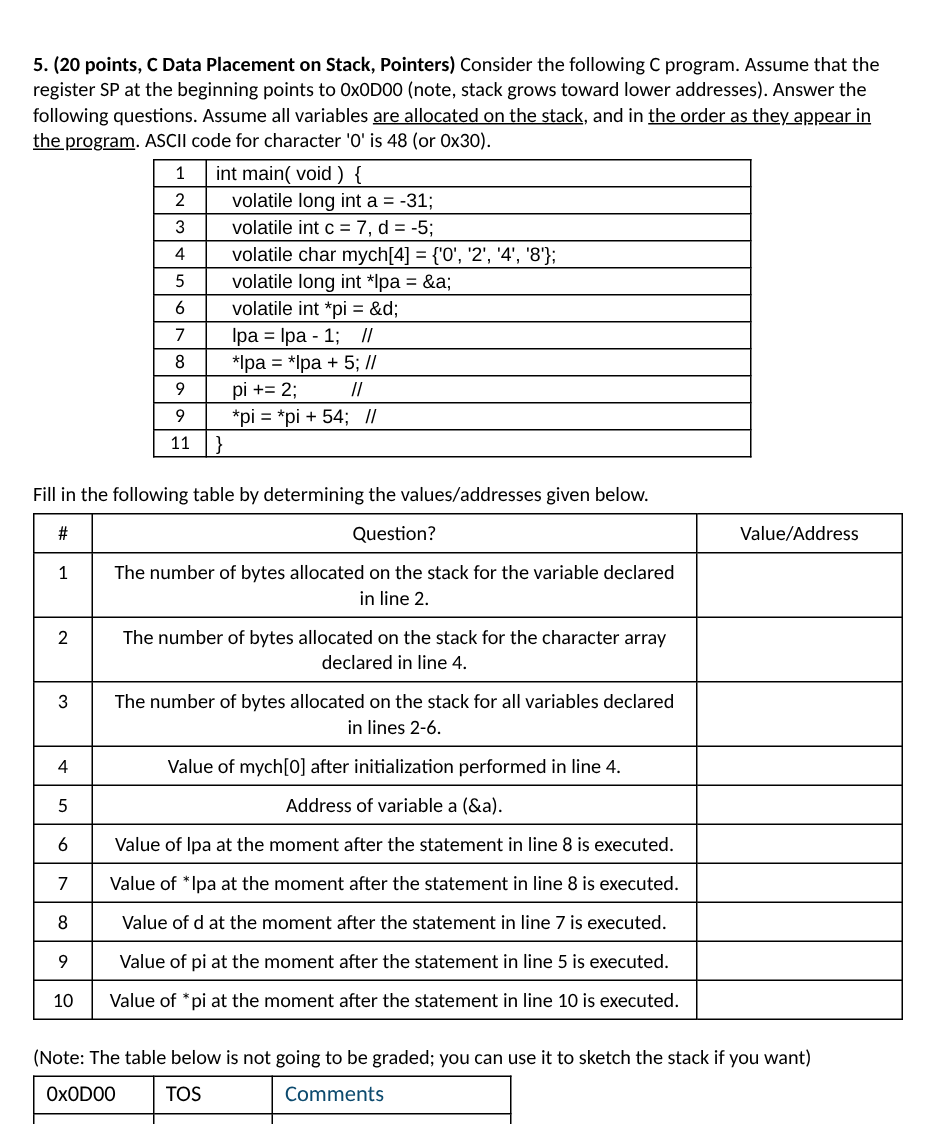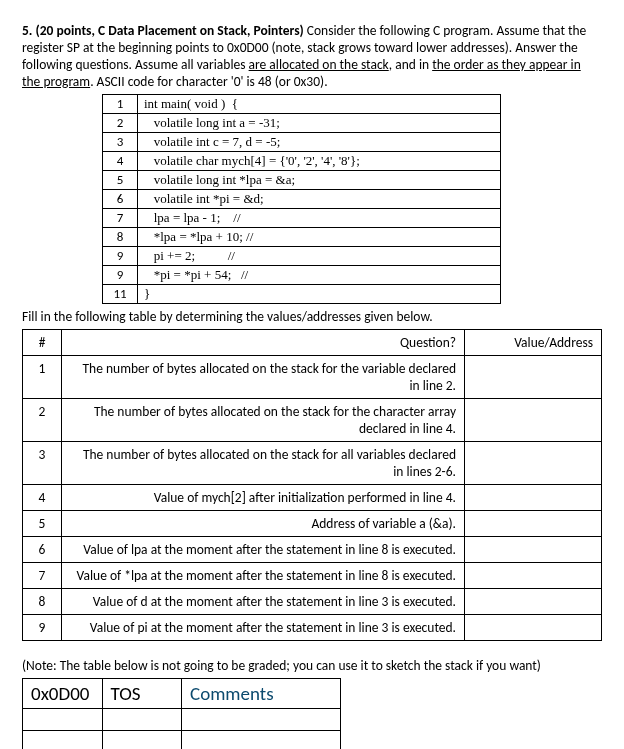--- a/index.html
+++ b/index.html
@@ -1,29 +1,29 @@
 <!DOCTYPE html>
 <html><head>
 <meta charset="utf-8">
 <style>
   body{font-family:Calibri,Arial,sans-serif;font-size:13.5px;color:#000;margin:0;padding:18px 22px;width:624px;box-sizing:border-box;background:#fff}
   .points{font-weight:bold}
-  p{margin:4px 0 4px}
+  p{margin:16px 0 4px}
   table{border-collapse:collapse}
   .codebox{margin:2px auto 2px 80px}
   .codebox td{border:1px solid #000;padding:1px 6px;font-size:13px;vertical-align:top}
   .codebox td.ln{width:22px;text-align:center;font-family:Calibri,Arial,sans-serif}
-  .codebox td.code{font-family:Liberation Serif, serif;white-space:pre;width:350px}
+  .codebox td.code{font-family:Liberation Sans, sans-serif;white-space:pre;width:350px}
   .qtable{width:100%;margin-top:2px}
-  .qtable th,.qtable td{border:1px solid #000;padding:4px 8px;text-align:right;font-weight:normal;vertical-align:top}
+  .qtable th,.qtable td{border:1px solid #000;padding:4px 8px;text-align:center;font-weight:normal;vertical-align:top}
   .qtable .num{width:22px;text-align:center}
   .qtable .val{width:120px}
   .note{margin-top:16px}
   .stacktable{width:55%;margin-top:2px}
-  .stacktable td,.stacktable th{border:1px solid #000;padding:3px 8px;height:15px;font-weight:normal;text-align:left;font-size:19px}
+  .stacktable td,.stacktable th{border:1px solid #000;padding:3px 8px;height:15px;font-weight:normal;text-align:left;font-size:15px}
   .stacktable .c1{width:25%}
   .stacktable .c2{width:25%}
   .stacktable .c3{width:50%}
   .tos{color:#000000}
   .comments{color:#0c4a6e;font-weight:bold}
   .u{text-decoration:underline}
 </style>
 </head>
 <body>
 
@@ -56,21 +56,21 @@
   <tr>
         <td class="ln">6</td>
         <td class="code">   volatile int *pi = &amp;d;</td>
       </tr>
   <tr>
         <td class="ln">7</td>
         <td class="code">   lpa = lpa - 1;    //</td>
       </tr>
   <tr>
         <td class="ln">8</td>
-        <td class="code">   *lpa = *lpa + 10; //</td>
+        <td class="code">   *lpa = *lpa + 5; //</td>
       </tr>
   <tr>
         <td class="ln">9</td>
         <td class="code">   pi += 2;          //</td>
       </tr>
   <tr>
         <td class="ln">9</td>
         <td class="code">   *pi = *pi + 54;   //</td>
       </tr>
   <tr>
@@ -99,46 +99,51 @@
         <td>The number of bytes allocated on the stack for the character array declared in line 4.</td>
         <td class="val"></td>
       </tr>
   <tr>
         <td class="num">3</td>
         <td>The number of bytes allocated on the stack for all variables declared in lines 2-6.</td>
         <td class="val"></td>
       </tr>
   <tr>
         <td class="num">4</td>
-        <td>Value of mych[2] after initialization performed in line 4.</td>
+        <td>Value of mych[0] after initialization performed in line 4.</td>
         <td class="val"></td>
       </tr>
   <tr>
         <td class="num">5</td>
         <td>Address of variable a (&amp;a).</td>
         <td class="val"></td>
       </tr>
   <tr>
         <td class="num">6</td>
         <td>Value of lpa at the moment after the statement in line 8 is executed.</td>
         <td class="val"></td>
       </tr>
   <tr>
         <td class="num">7</td>
         <td>Value of *lpa at the moment after the statement in line 8 is executed.</td>
         <td class="val"></td>
       </tr>
   <tr>
         <td class="num">8</td>
-        <td>Value of d at the moment after the statement in line 3 is executed.</td>
+        <td>Value of d at the moment after the statement in line 7 is executed.</td>
         <td class="val"></td>
       </tr>
   <tr>
         <td class="num">9</td>
-        <td>Value of pi at the moment after the statement in line 3 is executed.</td>
+        <td>Value of pi at the moment after the statement in line 5 is executed.</td>
+        <td class="val"></td>
+      </tr>
+  <tr>
+        <td class="num">10</td>
+        <td>Value of *pi at the moment after the statement in line 10 is executed.</td>
         <td class="val"></td>
       </tr>
 </tbody>
   </table>
 
 <p class="note">(Note: The table below is not going to be graded; you can use it to sketch the stack if you want)</p>
 
 <table class="stacktable">
   <tbody>
       <tr>

